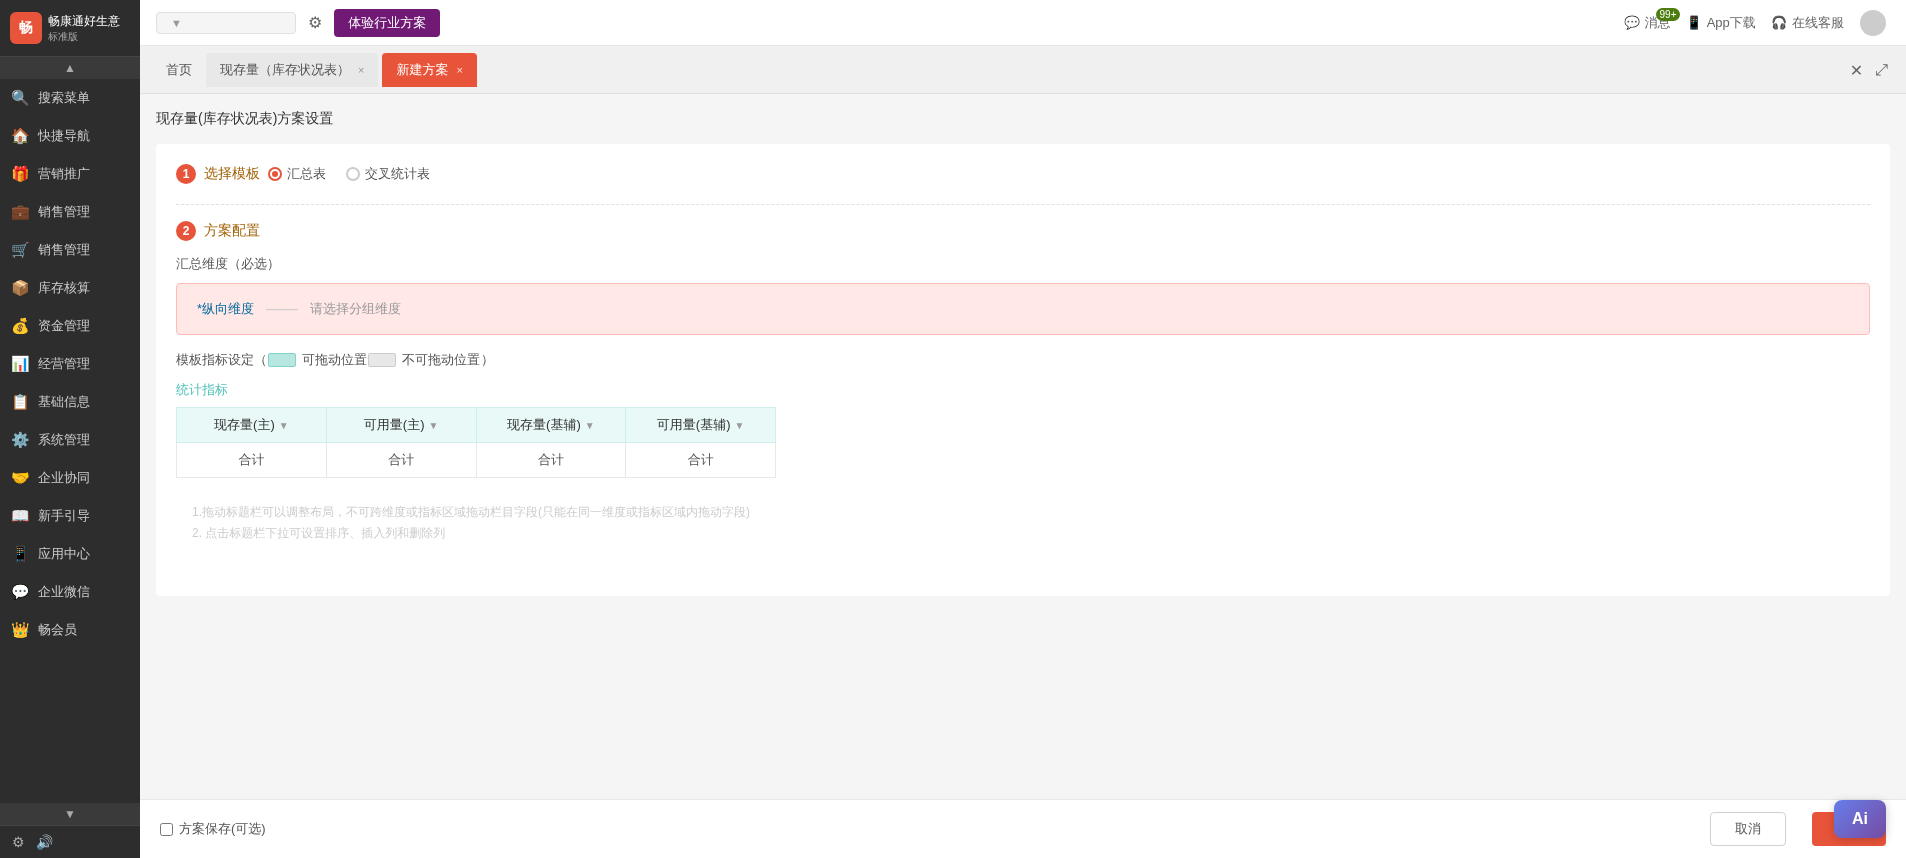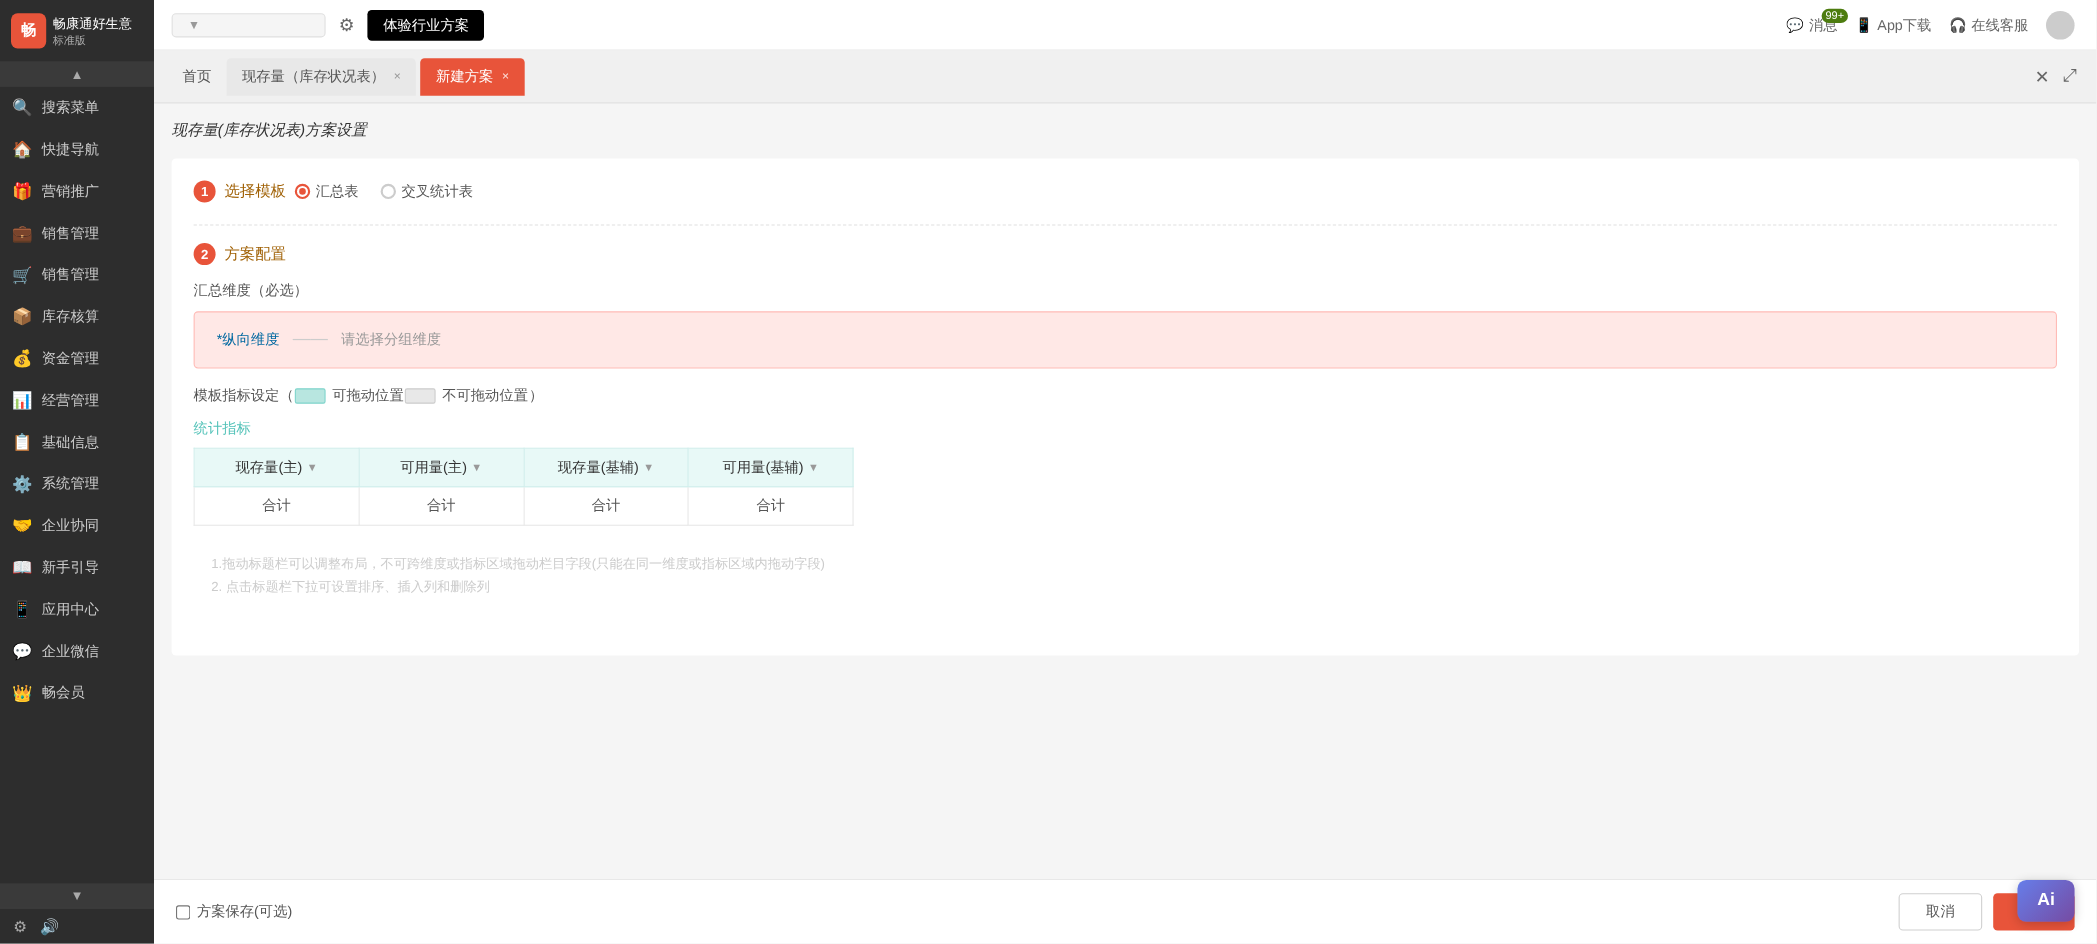--- a/index.html
+++ b/index.html
@@ -122,21 +122,21 @@
     }
     .topbar-gear-btn {
       background: none;
       border: none;
       color: #666;
       cursor: pointer;
       font-size: 16px;
       padding: 4px;
     }
     .topbar-trial-btn {
-      background: #000000;
+      background: #701a75;
       color: white;
       border: none;
       border-radius: 4px;
       padding: 5px 14px;
       font-size: 13px;
       cursor: pointer;
     }
     .topbar-right {
       display: flex;
       align-items: center;
@@ -257,21 +257,20 @@
       padding: 16px;
       background: #f5f5f5;
     }
     .content::-webkit-scrollbar { width: 6px; }
     .content::-webkit-scrollbar-thumb { background: #ccc; border-radius: 3px; }
 
     .page-title {
       font-size: 14px;
       color: #333;
       margin-bottom: 16px;
-      font-style: italic;
     }
 
     .card {
       background: white;
       border-radius: 4px;
       padding: 20px;
     }
 
     
     .step-section {
@@ -460,21 +459,21 @@
     }
     .save-checkbox {
       display: flex;
       align-items: center;
       gap: 6px;
       font-size: 13px;
       color: #555;
     }
     .footer-btns {
       display: flex;
-      gap: 10px;
+      gap: 26px;
     }
     .btn-cancel {
       background: white;
       border: 1px solid #d0d0d0;
       border-radius: 4px;
       padding: 7px 24px;
       font-size: 13px;
       color: #555;
       cursor: pointer;
     }

